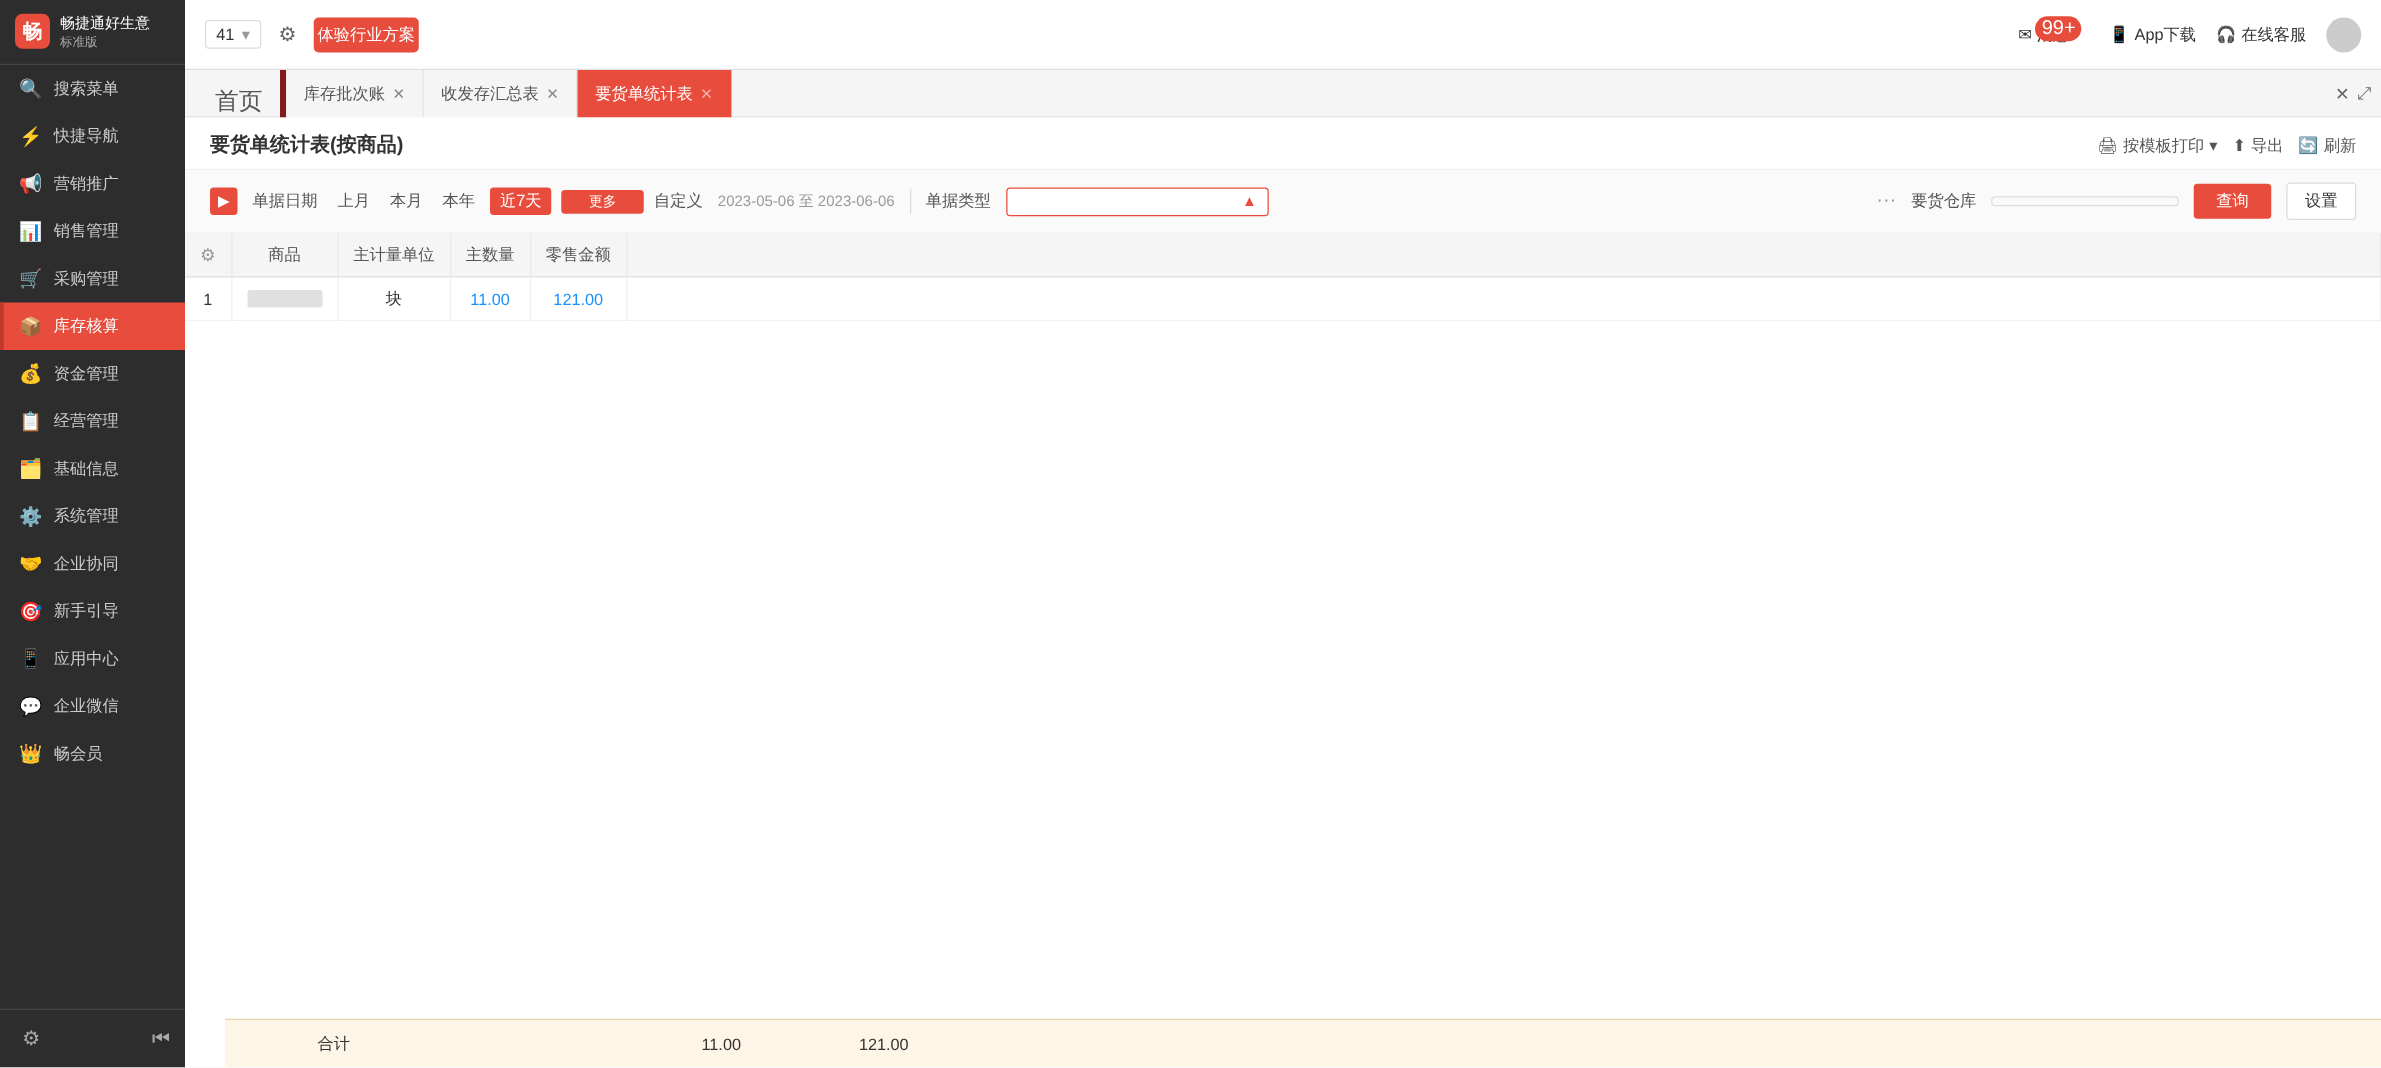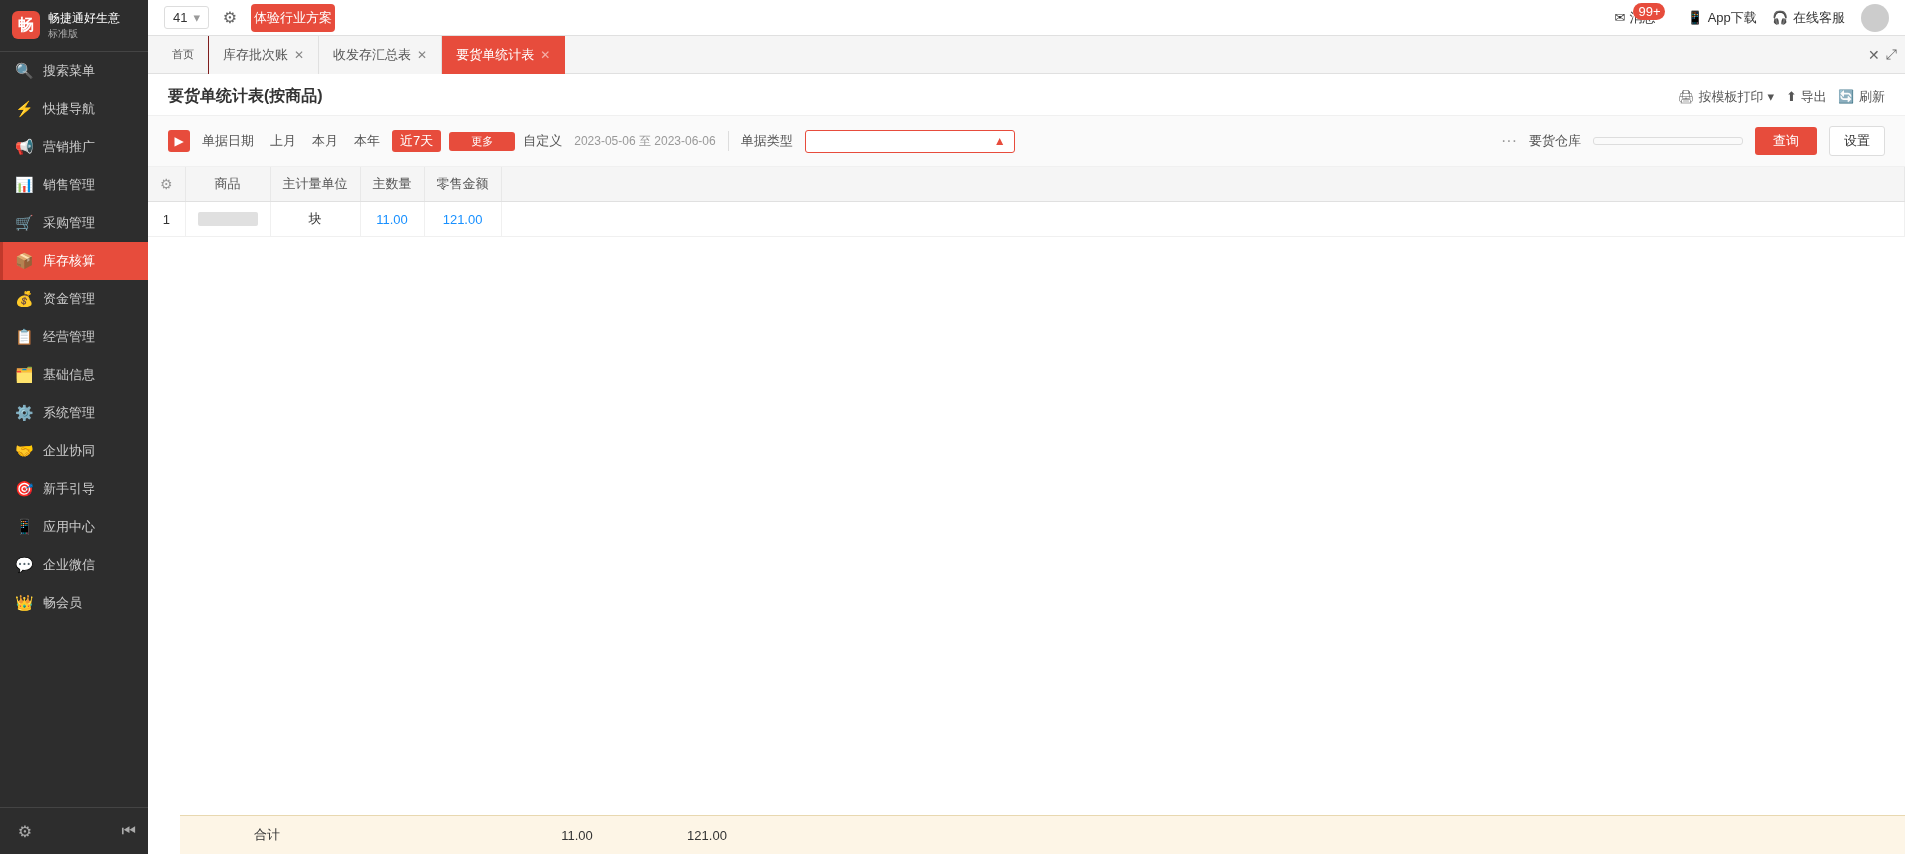--- a/index.html
+++ b/index.html
@@ -77,21 +77,21 @@
     
     .main {
       flex: 1;
       display: flex;
       flex-direction: column;
       overflow: hidden;
     }
 
     
     .topbar {
-      height: 36px;
+      height: 56px;
       background: #fff;
       border-bottom: 1px solid #e0e0e0;
       display: flex;
       align-items: center;
       padding: 0 16px;
       justify-content: space-between;
       flex-shrink: 0;
     }
     .topbar-left {
       display: flex;
@@ -139,21 +139,21 @@
       display: flex;
       align-items: center;
       gap: 4px;
       cursor: pointer;
       position: relative;
     }
     .badge {
       background: #e74c3c;
       color: #fff;
       border-radius: 10px;
-      font-size: 13px;
+      font-size: 16px;
       padding: 1px 5px;
       position: absolute;
       top: -6px;
       right: -10px;
     }
     .avatar-placeholder {
       width: 28px;
       height: 28px;
       background: #ccc;
       border-radius: 50%;
@@ -191,25 +191,25 @@
     .tab-close {
       font-size: 12px;
       line-height: 1;
       cursor: pointer;
       opacity: 0.7;
     }
     .tab-home {
       padding: 0 14px;
       height: 38px;
       display: flex;
-      align-items: center;
-      font-size: 11px;
-      color: #555;
-      cursor: pointer;
-      border-right: 1px solid #7f1d1d;
+      align-items: flex-end;
+      font-size: 19px;
+      color: #555;
+      cursor: pointer;
+      border-right: 5px solid #7f1d1d;
     }
 
     
     .content {
       flex: 1;
       background: #fff;
       overflow: auto;
       position: relative;
     }
     .page-header {

